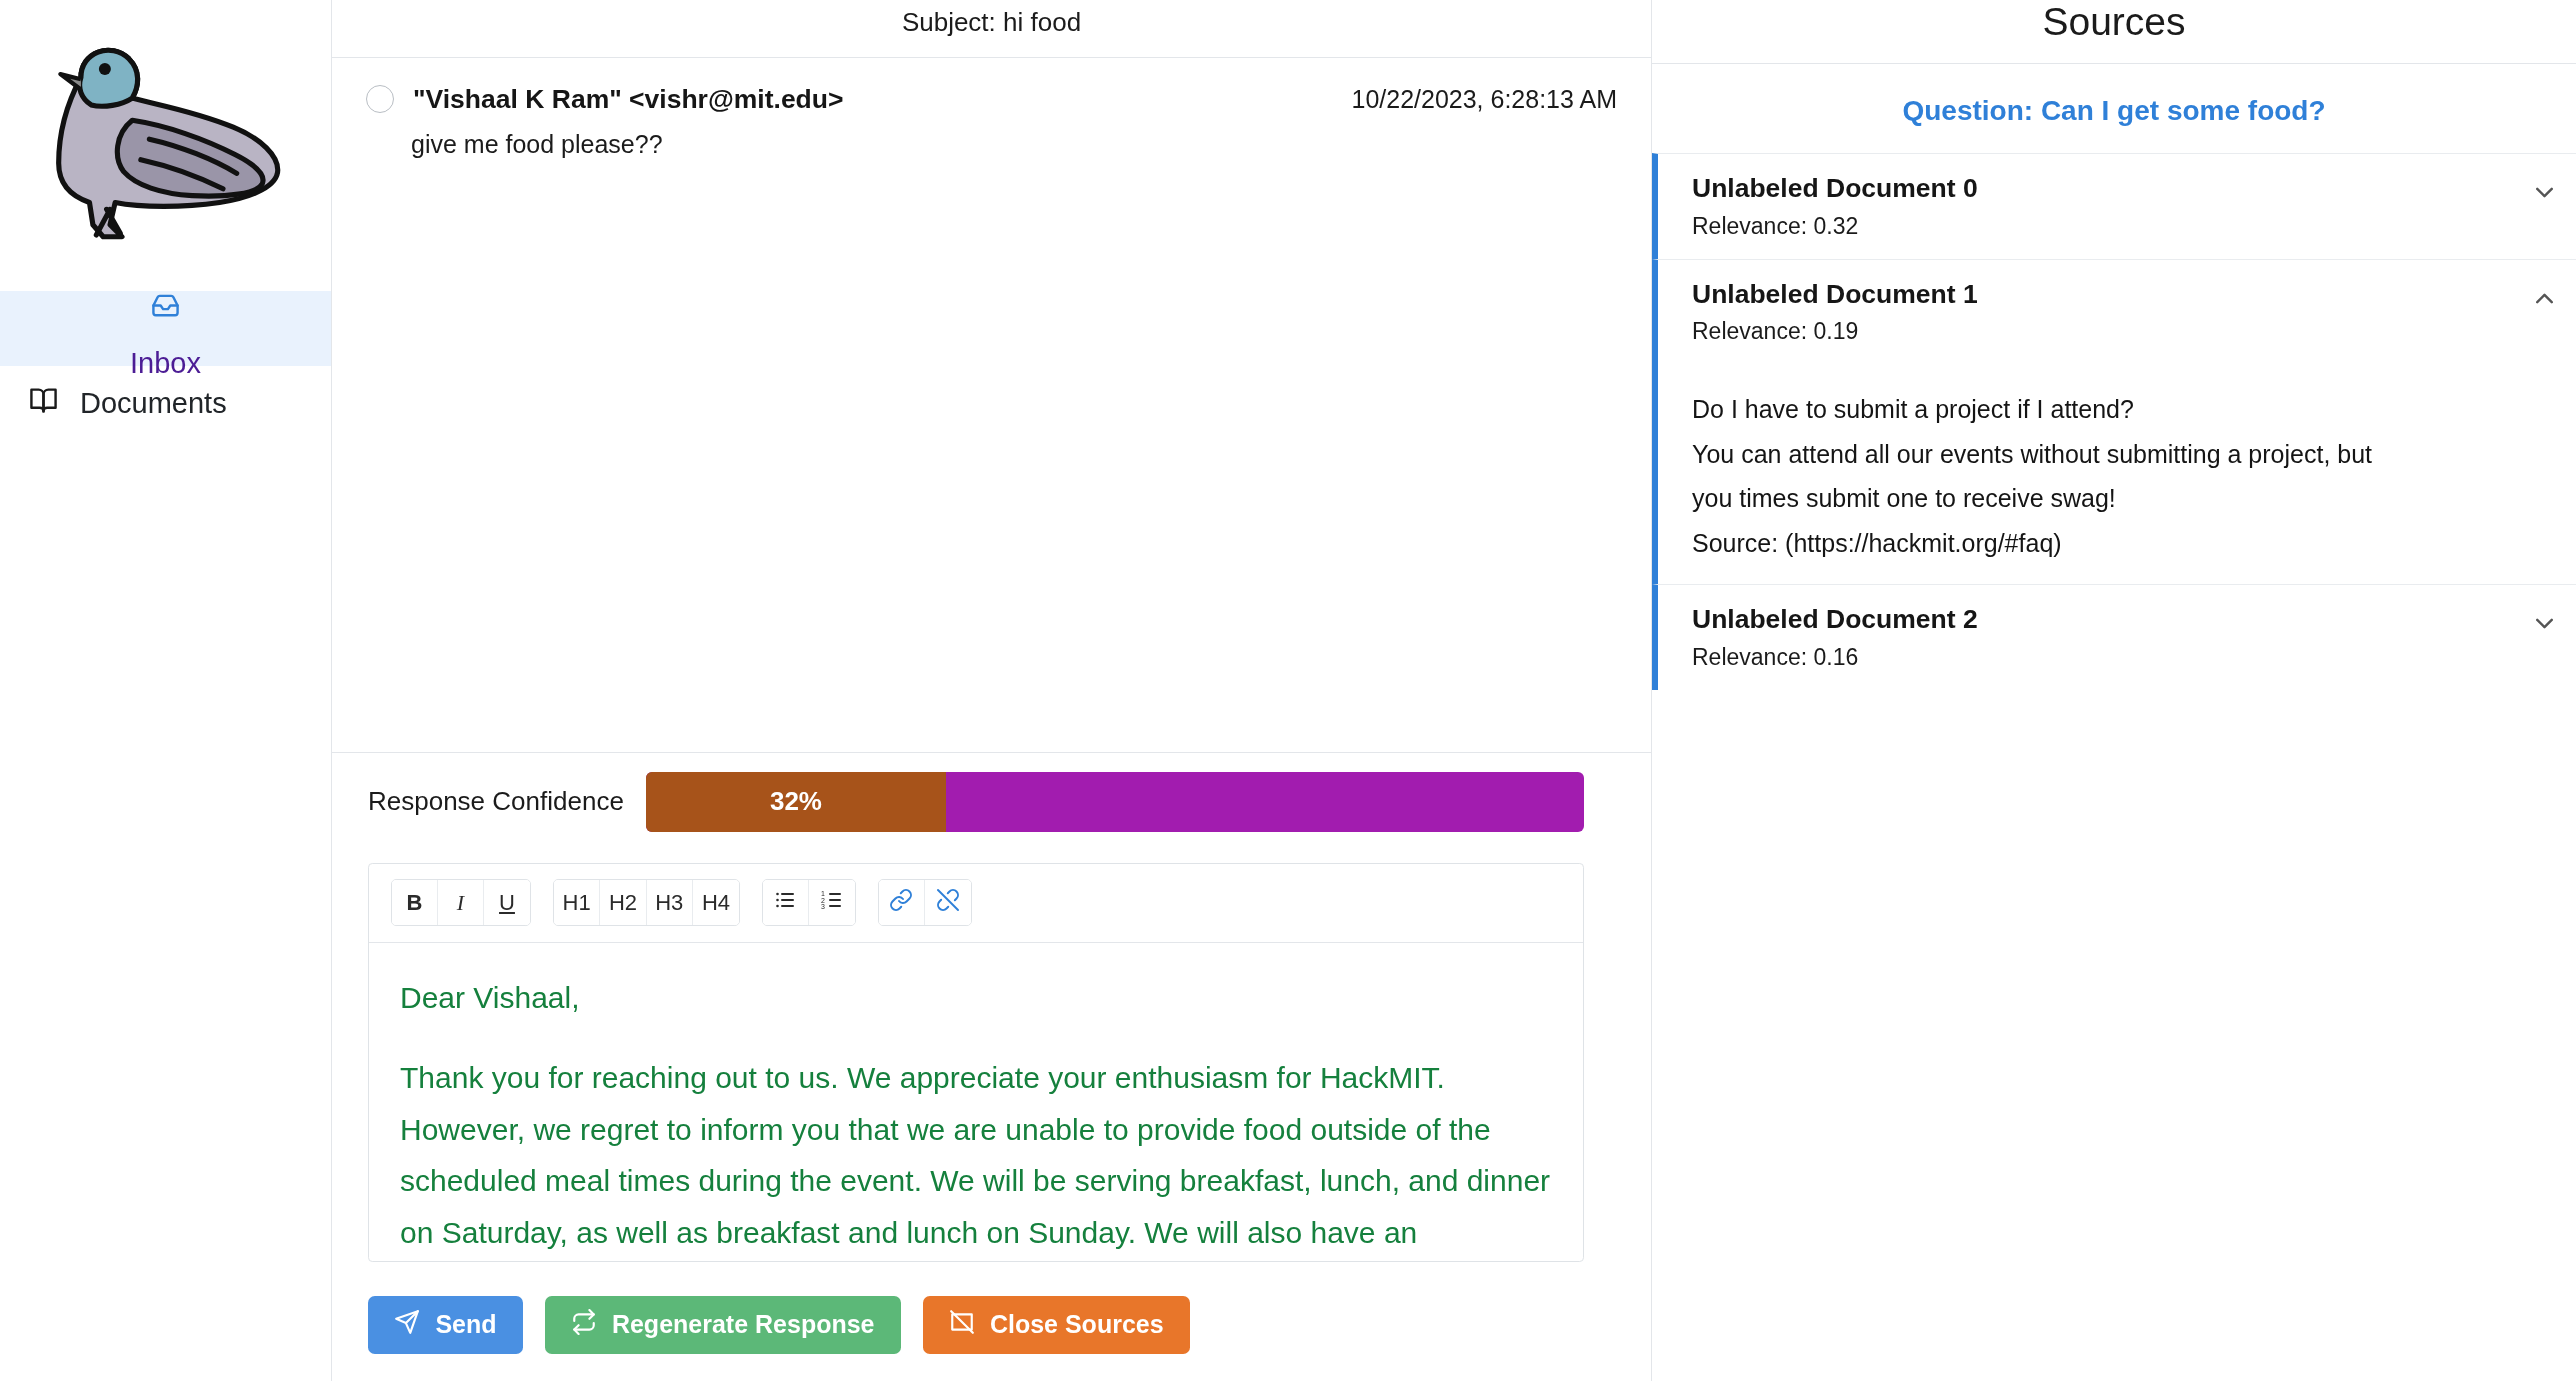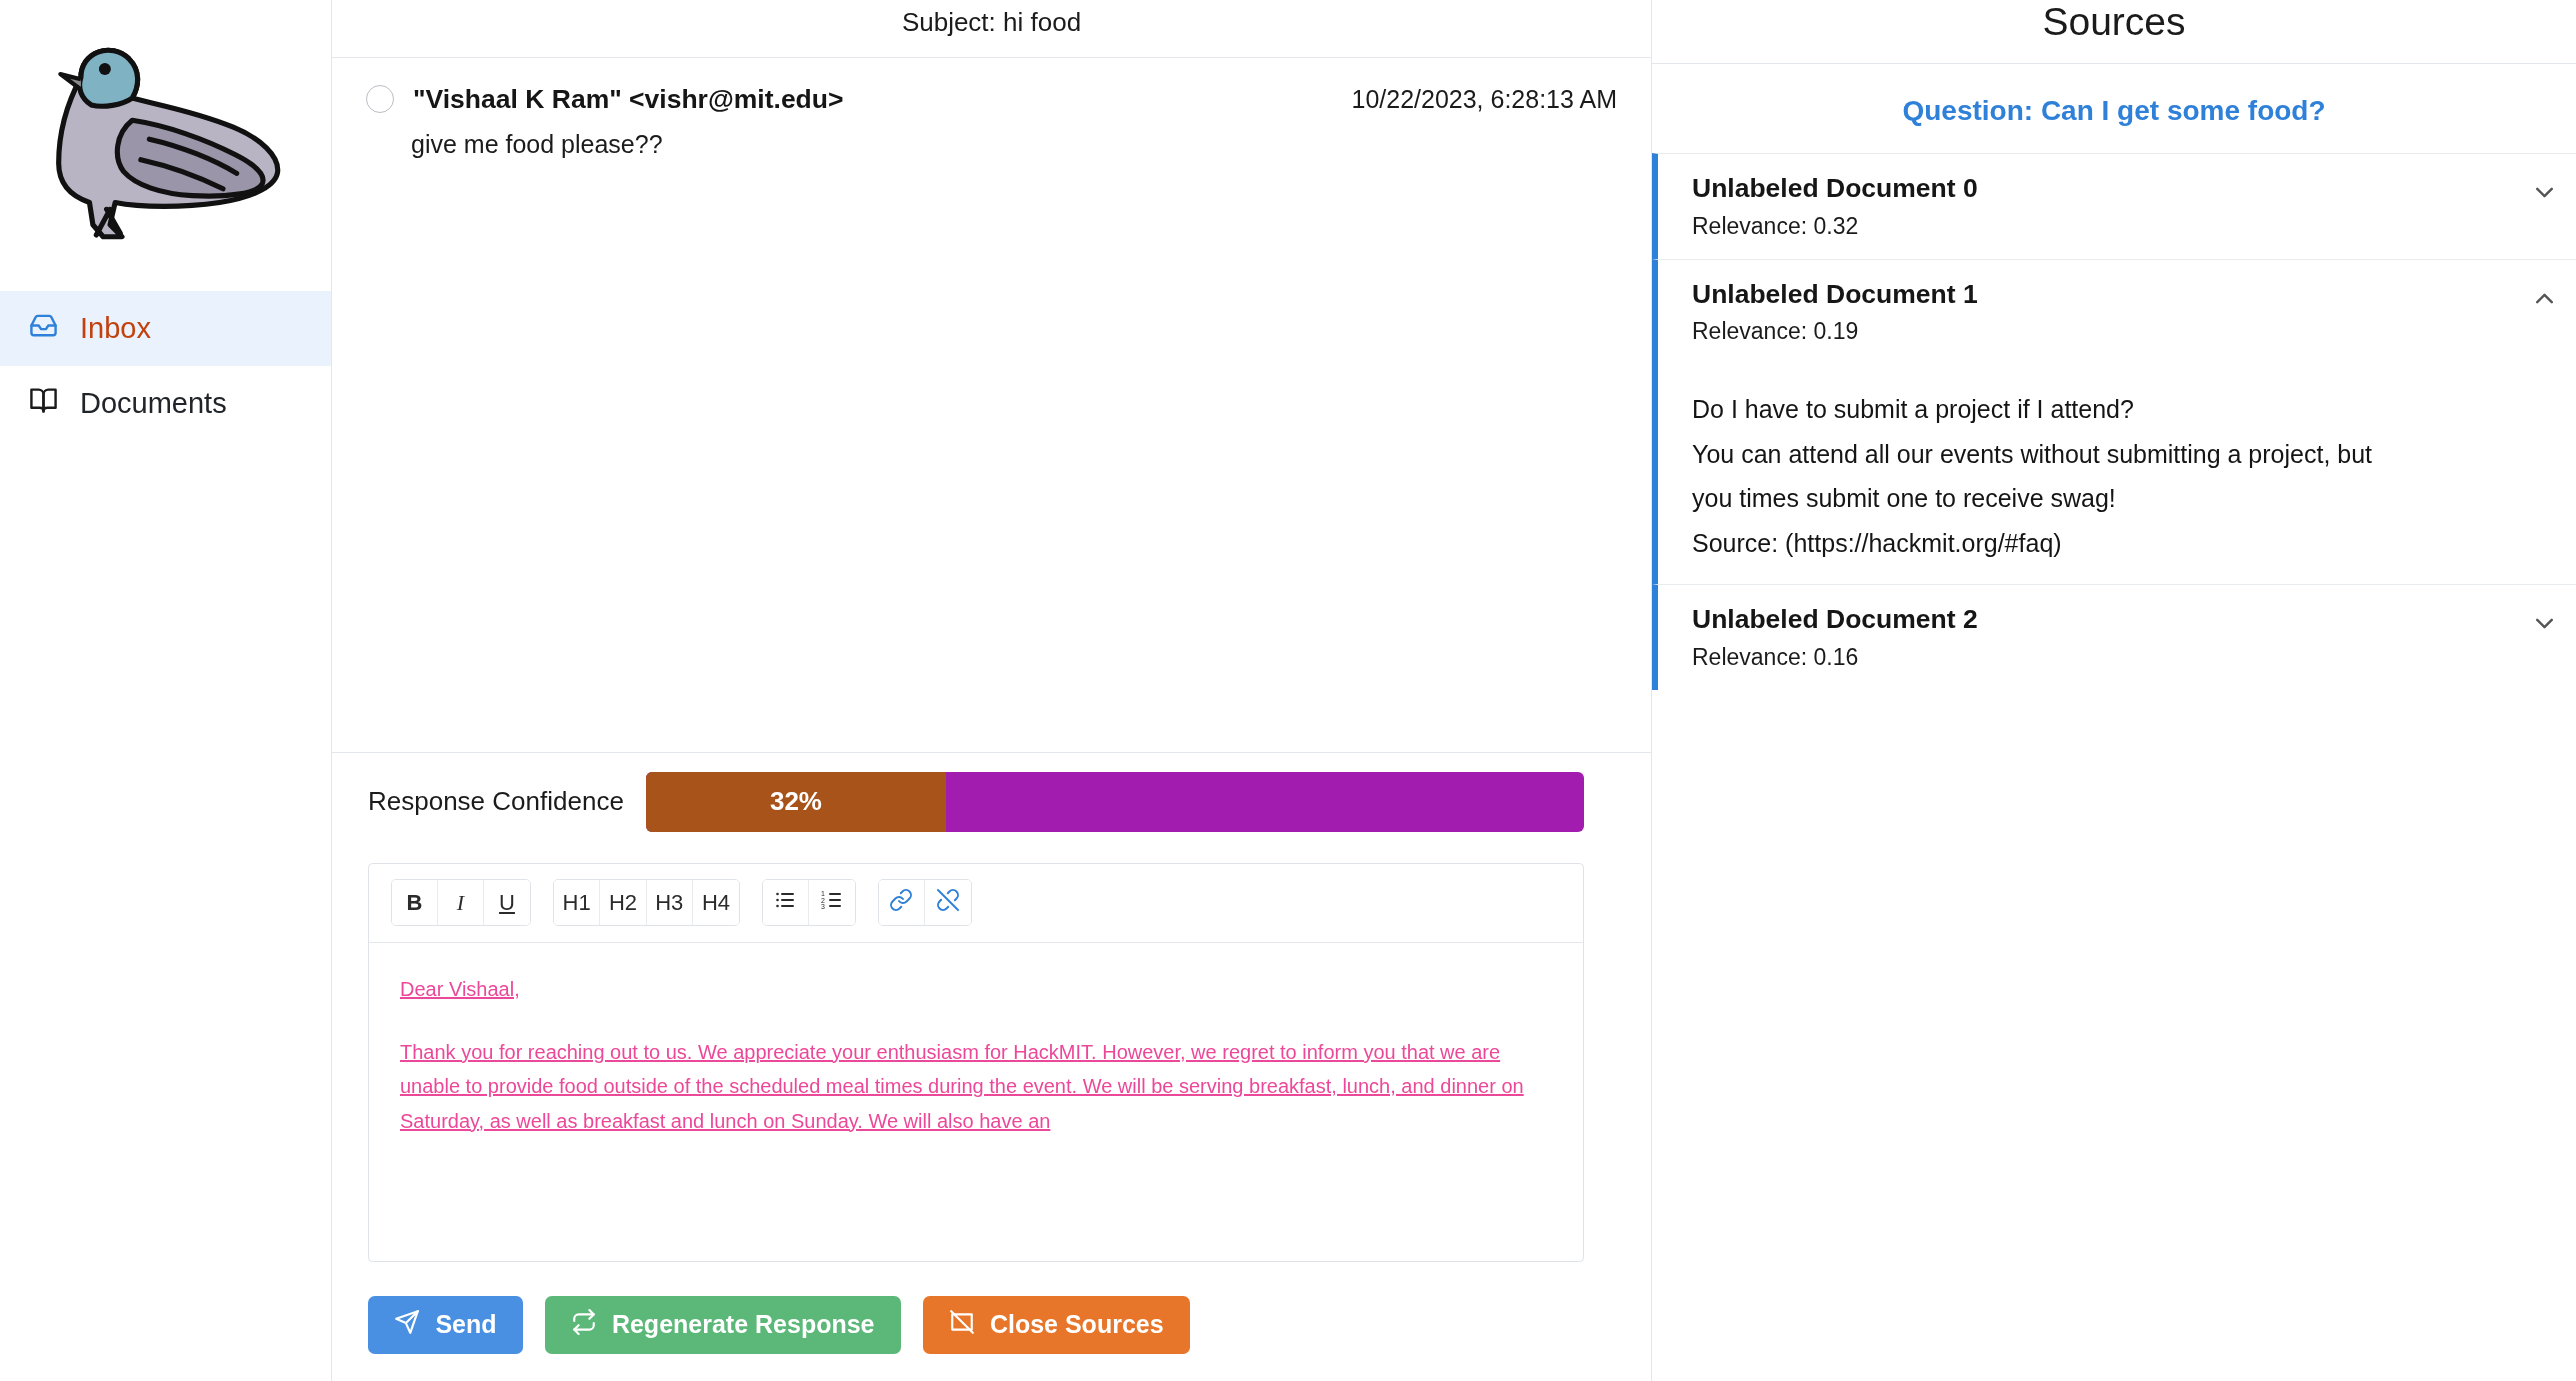--- a/index.html
+++ b/index.html
@@ -42,21 +42,22 @@
     display: flex;
     align-items: center;
     gap: 22px;
     height: 75px;
     padding: 0 29px;
     box-sizing: border-box;
     font-size: 29px;
   }
   .nav-item.active {
     background: #e9f2fd;
-    color: #c2410c;
+    color: #4c1d95;
+    flex-direction: column;
   }
   .nav-item .nav-label { line-height: 1; }
 
   
   .center {
     flex: 0 0 1320px;
     width: 1320px;
     box-sizing: border-box;
     display: flex;
     flex-direction: column;
@@ -171,27 +172,26 @@
     font-size: 22px;
     color: #2b2b2b;
     background: #ffffff;
     border-right: 1.7px solid #e9ecef;
     padding: 0 8.6px;
     box-sizing: border-box;
   }
   .tool-btn:last-child { border-right: none; }
   .editor-body {
     padding: 29px 31px 17px 31px;
-    font-size: 20px;
+    font-size: 30px;
     line-height: 1.72;
     height: 318px;
     box-sizing: border-box;
     overflow: hidden;
-    color: #ec4899;
-    text-decoration: underline;
+    color: #15803d;
   }
   .editor-body p { margin: 0 0 29px 0; }
   .editor-body p:last-child { margin-bottom: 0; }
 
   
   .actions {
     display: flex;
     gap: 22px;
     padding: 34px 0 0 36px;
     box-sizing: border-box;

